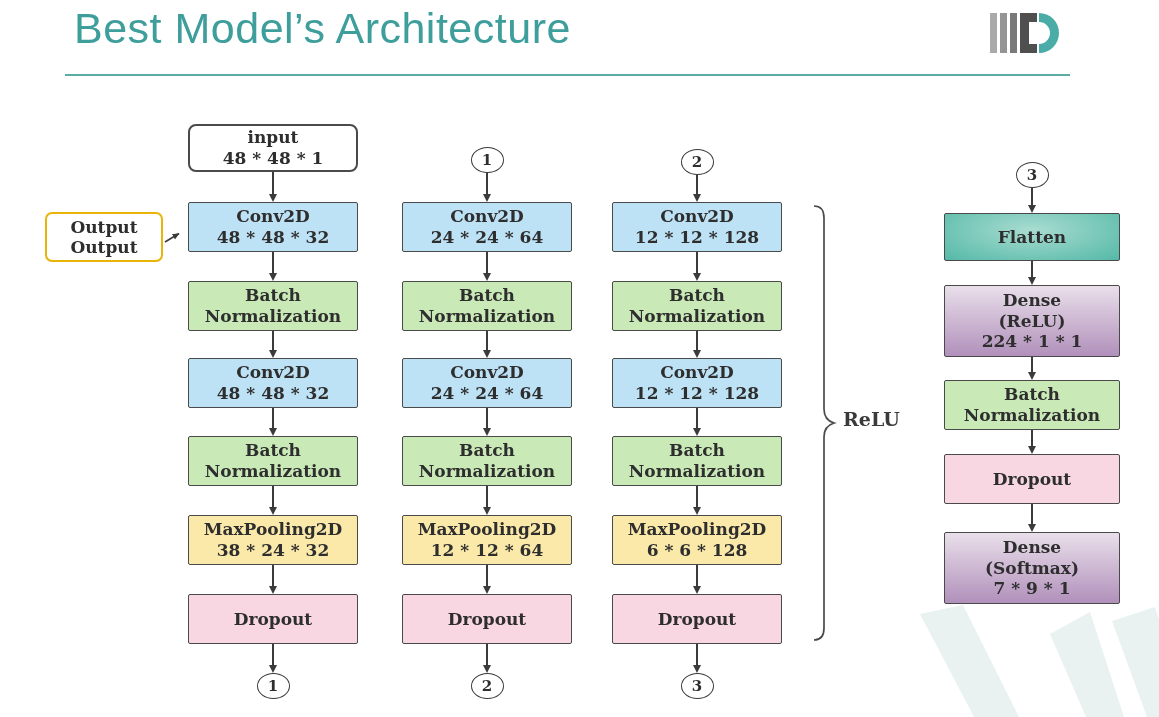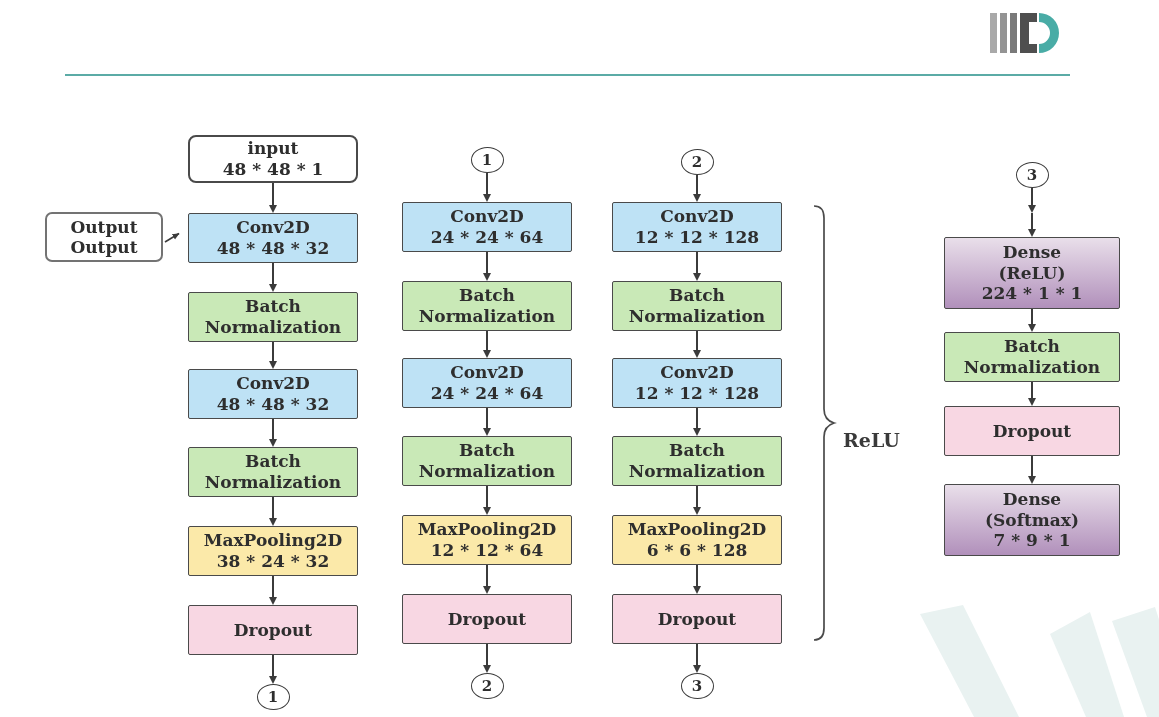--- a/index.html
+++ b/index.html
@@ -15,57 +15,58 @@
         font-family:"DejaVu Serif",serif;font-weight:700;color:#2e2e2e;font-size:17px;
         line-height:1.22;text-align:center;}
   .lbox.input{border-radius:8px;border-width:2px;}
   .arrow{display:flex;flex-direction:column;align-items:center;}
   .arrow .shaft{width:2px;flex:1;background:#3b3b3b;}
   .arrow .head{width:0;height:0;border-left:4.5px solid transparent;border-right:4.5px solid transparent;border-top:8px solid #3b3b3b;}
   .conn{box-sizing:border-box;width:33px;height:26px;border:1.7px solid #3b3b3b;border-radius:50%;
         background:#fff;display:flex;align-items:center;justify-content:center;
         font-family:"DejaVu Serif",serif;font-weight:700;font-size:15px;color:#2e2e2e;flex:0 0 auto;}
   .callout{position:absolute;left:45px;top:212px;width:118px;height:50px;box-sizing:border-box;
-        border:2px solid #737373;border-radius:7px;background:#fff;z-index:2;
+        border:2px solid #eab308;border-radius:7px;background:#fff;z-index:2;
         display:flex;flex-direction:column;align-items:center;justify-content:center;
         font-family:"DejaVu Serif",serif;font-weight:700;font-size:17px;line-height:1.2;color:#2e2e2e;}
-  .relu{position:absolute;left:843px;top:429px;font-family:"DejaVu Serif",serif;font-weight:700;
+  .relu{position:absolute;left:843px;top:408px;font-family:"DejaVu Serif",serif;font-weight:700;
         font-size:19px;color:#3a3a3a;z-index:2;}
 </style>
 </head>
 <body>
 
 <div class="slide">
 
   <svg class="watermark" width="1159" height="717" viewBox="0 0 1159 717">
     <polygon points="920,614 963,605 1019,717 974,717" fill="#E9F2F1"></polygon>
     <polygon points="1050,634 1090,612 1124,717 1086,717" fill="#E9F2F1"></polygon>
     <polygon points="1112,621 1155,607 1190,717 1147,717" fill="#E9F2F1"></polygon>
   </svg>
 
+  <div class="title">Best Model’s Architecture</div>
 
   <svg class="logo" width="82" height="46" viewBox="0 0 82 46">
     <rect x="0" y="3" width="7" height="40" fill="#A9A9A9"></rect>
     <rect x="10" y="3" width="7" height="40" fill="#949494"></rect>
     <rect x="20" y="3" width="7" height="40" fill="#7A7A7A"></rect>
     <path d="M30,3 h17 v9 h-8 v22 h8 v9 h-17 z" fill="#4F4F4F"></path>
     <path d="M49,3 a20,20 0 0 1 0,40 l0,-9 a11,11 0 0 0 0,-22 z" fill="#49ACA6"></path>
   </svg>
 
   <div class="rule"></div>
 
   <div class="callout">
     <span>Output</span>
     <span>Output</span>
   </div>
 
   <div class="relu">ReLU</div>
 
   <div id="diagram">
-      <div class="col" style="left: 188px; top: 135px; width: 170px;">
+      <div class="col" style="left: 188px; top: 124px; width: 170px;">
         <div class="lbox input" style="height: 48px; background: rgb(255, 255, 255);">
           <div>input</div>
           <div>48 * 48 * 1</div>
         </div>
         <div class="arrow" style="height: 30px;">
           <div class="shaft"></div>
           <div class="head"></div>
         </div>
         <div class="lbox conv" style="height: 50px; background: rgb(190, 226, 245);">
           <div>Conv2D</div>
@@ -224,20 +225,23 @@
           <div class="shaft"></div>
           <div class="head"></div>
         </div>
         <div class="conn">3</div>
       </div>
       <div class="col" style="left: 944px; top: 162px; width: 176px;">
         <div class="conn">3</div>
         <div class="arrow" style="height: 25px;">
           <div class="shaft"></div>
           <div class="head"></div>
+        </div>
+        <div class="lbox flatten" style="height: 48px; background: radial-gradient(at 50% 35%, rgb(169, 220, 209) 0%, rgb(84, 185, 167) 100%);">
+          <div>Flatten</div>
         </div>
         <div class="arrow" style="height: 24px;">
           <div class="shaft"></div>
           <div class="head"></div>
         </div>
         <div class="lbox dense" style="height: 72px; background: linear-gradient(rgb(233, 223, 234) 0%, rgb(177, 144, 187) 100%);">
           <div>Dense</div>
           <div>(ReLU)</div>
           <div>224 * 1 * 1</div>
         </div>

